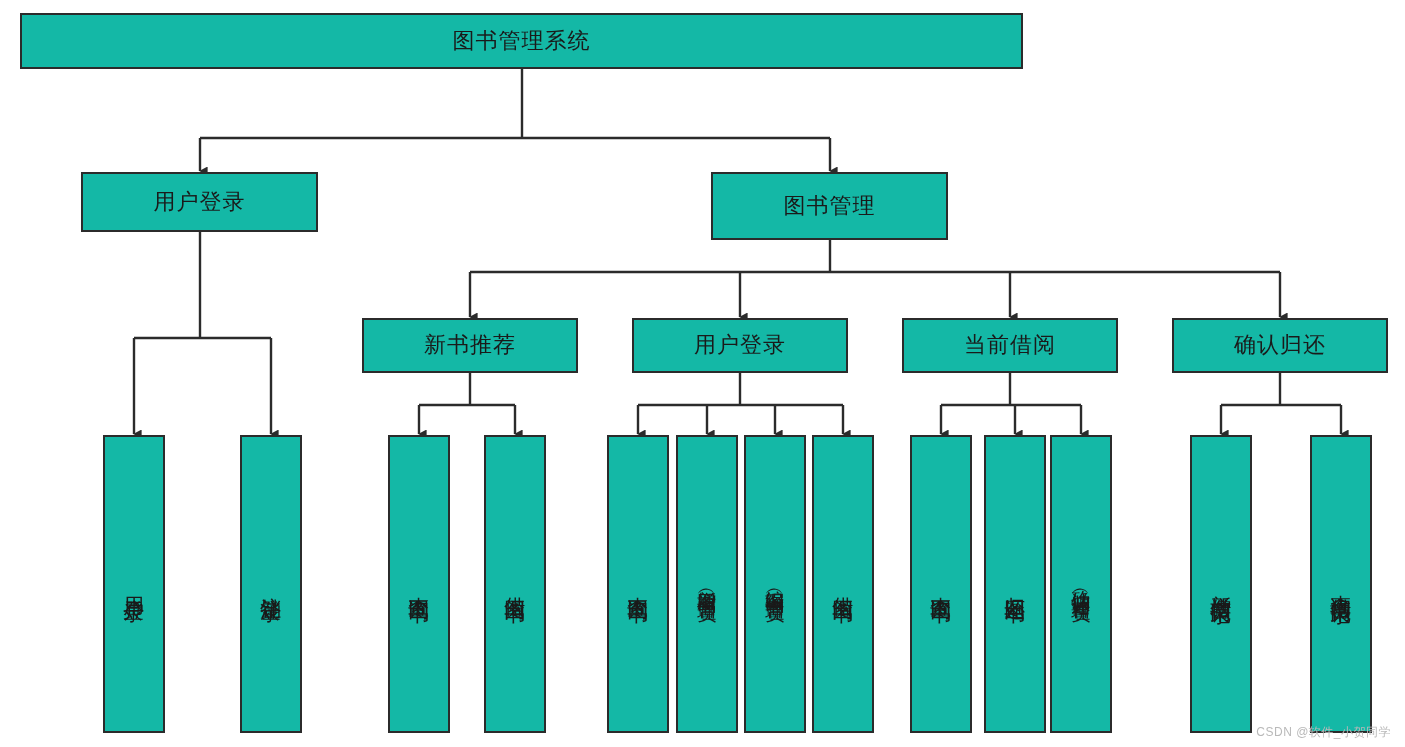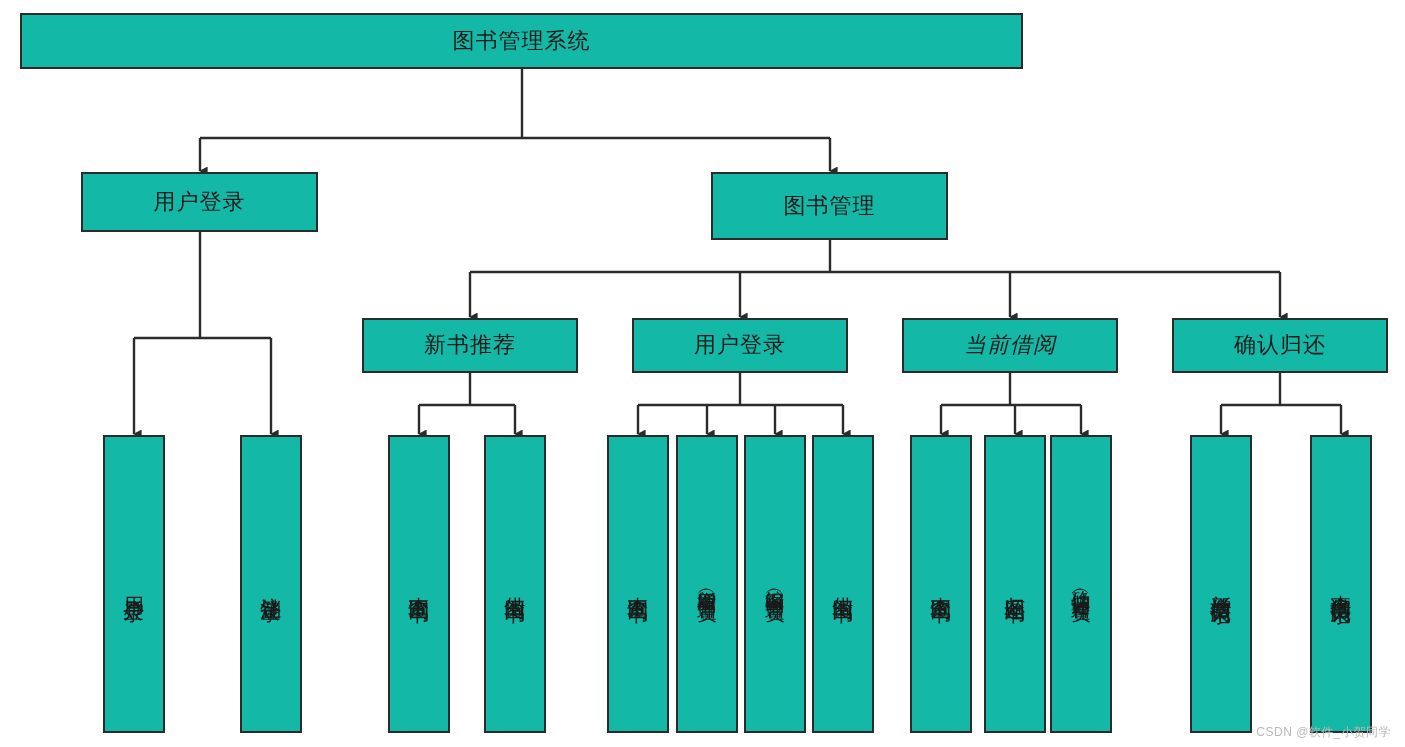--- a/index.html
+++ b/index.html
@@ -129,21 +129,21 @@
   <div class="node horiz" style="left:711px;top:172px;width:237px;height:68px;">
     <span>图书管理</span>
   </div>
 
   <div class="node horiz" style="left:362px;top:318px;width:216px;height:55px;">
     <span>新书推荐</span>
   </div>
   <div class="node horiz" style="left:632px;top:318px;width:216px;height:55px;">
     <span>用户登录</span>
   </div>
-  <div class="node horiz" style="left:902px;top:318px;width:216px;height:55px;font-style:italic;">
+  <div class="node horiz" style="left:902px;top:318px;width:216px;height:55px;">
     <span>当前借阅</span>
   </div>
   <div class="node horiz" style="left:1172px;top:318px;width:216px;height:55px;">
     <span>确认归还</span>
   </div>
 
   <div class="node vert" style="left:103px;top:435px;width:62px;height:298px;">
     <span class="vtext">用户登录</span>
   </div>
   <div class="node vert" style="left:240px;top:435px;width:62px;height:298px;">

